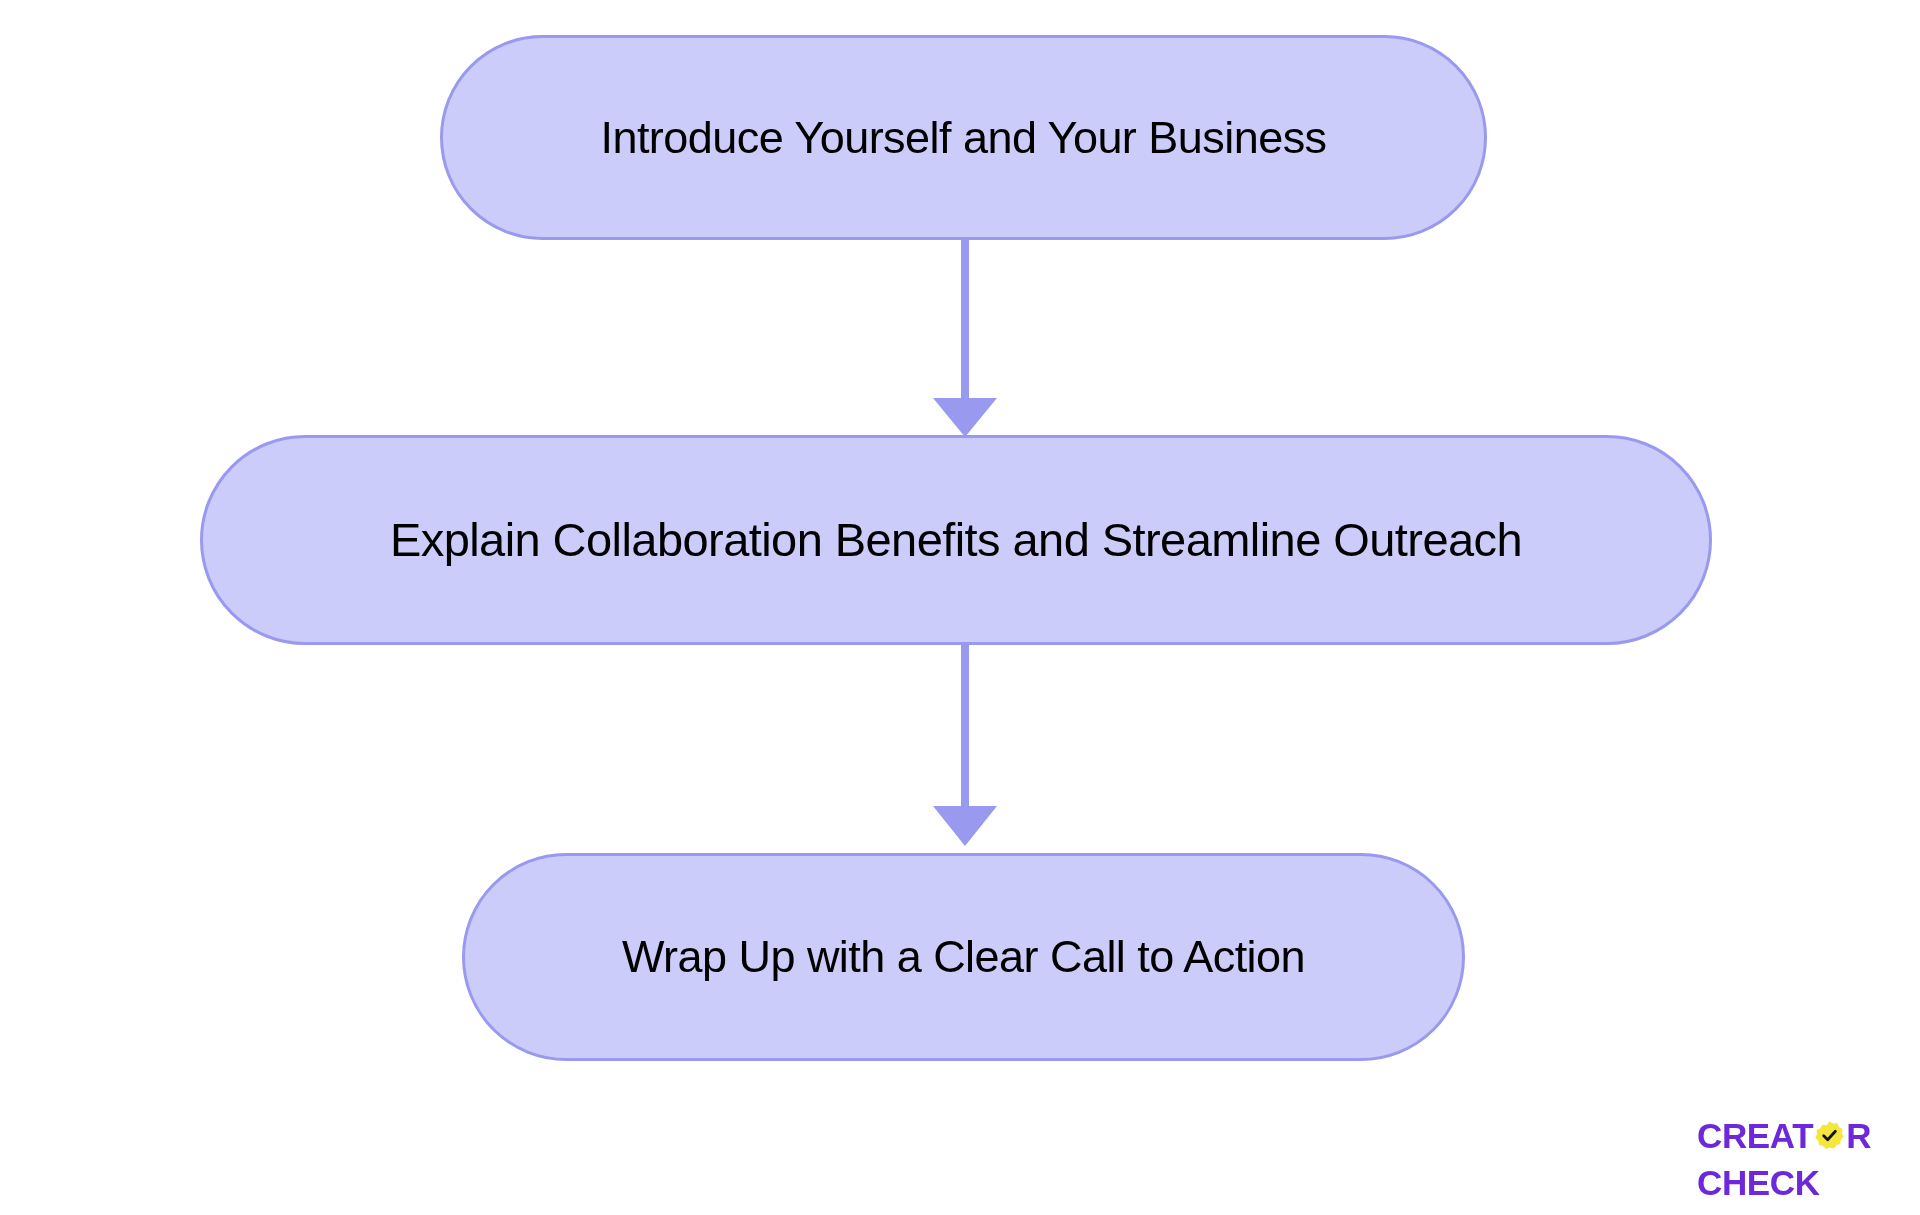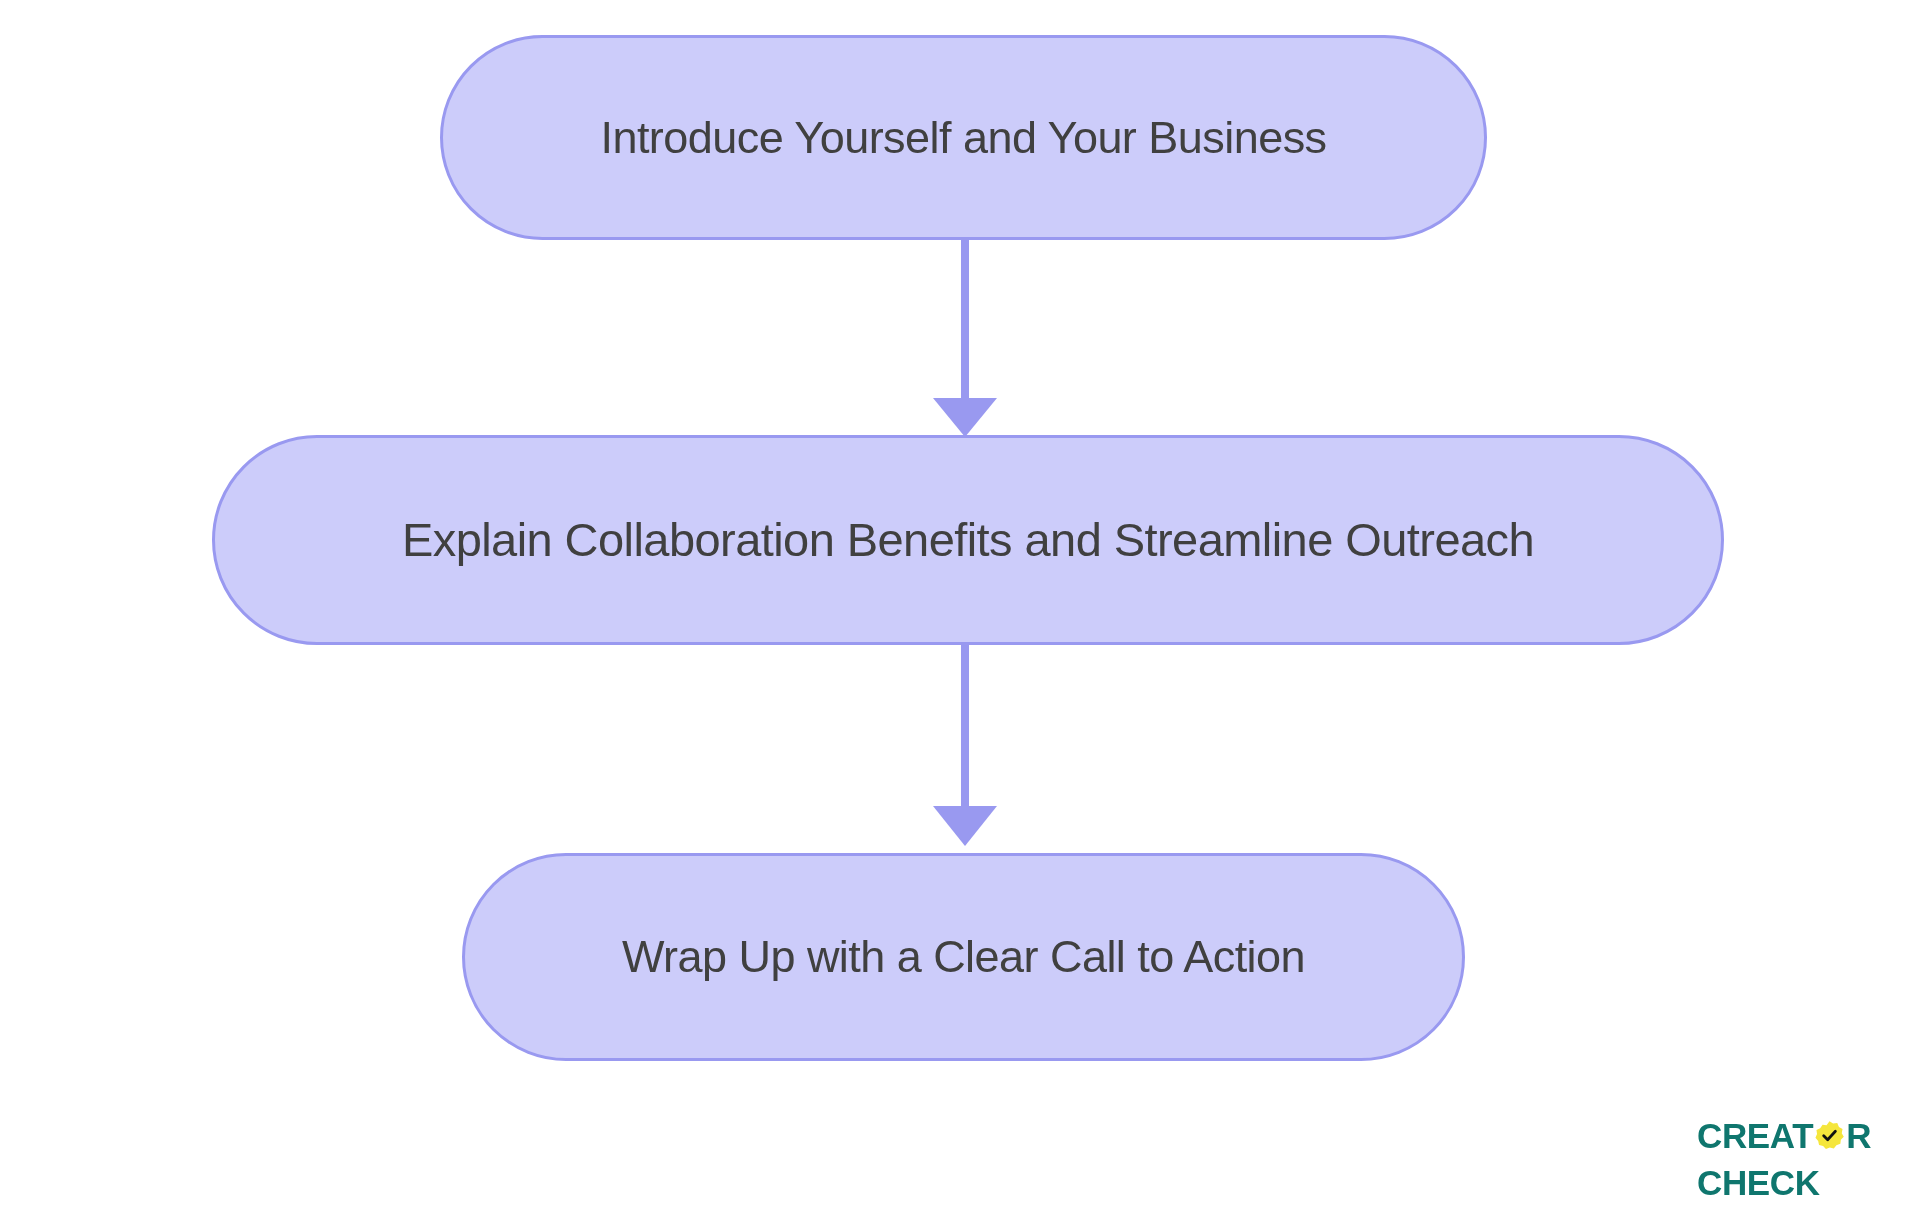--- a/index.html
+++ b/index.html
@@ -25,30 +25,30 @@
     box-sizing: border-box;
     background: #ccccfa;
     border: 3px solid #9999f0;
     border-radius: 9999px;
     display: flex;
     align-items: center;
     justify-content: center;
     text-align: center;
   }
   .node-label {
-    color: #404040;
+    color: #000000;
     font-family: "Liberation Sans", sans-serif;
     font-weight: 400;
     letter-spacing: -0.012em;
     white-space: nowrap;
     line-height: 1.1;
   }
 
   #node-1 { left: 440px;  top: 35px;  width: 1047px; height: 205px; }
-  #node-2 { left: 212px;  top: 435px; width: 1512px; height: 210px; }
+  #node-2 { left: 200px;  top: 435px; width: 1512px; height: 210px; }
   #node-3 { left: 462px;  top: 853px; width: 1003px; height: 208px; }
 
   #node-1 .node-label { font-size: 45px; }
   #node-2 .node-label { font-size: 47px; }
   #node-3 .node-label { font-size: 45px; }
 
   
   .connector {
     position: absolute;
     left: 0;
@@ -62,21 +62,21 @@
   #logo {
     position: absolute;
     left: 1697px;
     top: 1118px;
     width: 170px;
     height: 78px;
   }
   .logo-line {
     display: flex;
     align-items: center;
-    color: #0f766e;
+    color: #6d28d9;
     font-family: "Liberation Sans", sans-serif;
     font-weight: 700;
     font-size: 35px;
     letter-spacing: -0.01em;
     line-height: 1.02;
   }
   .logo-line.second { margin-top: 11px; }
   .logo-seg { display: inline-block; }
   .badge-wrap {
     display: inline-block;

